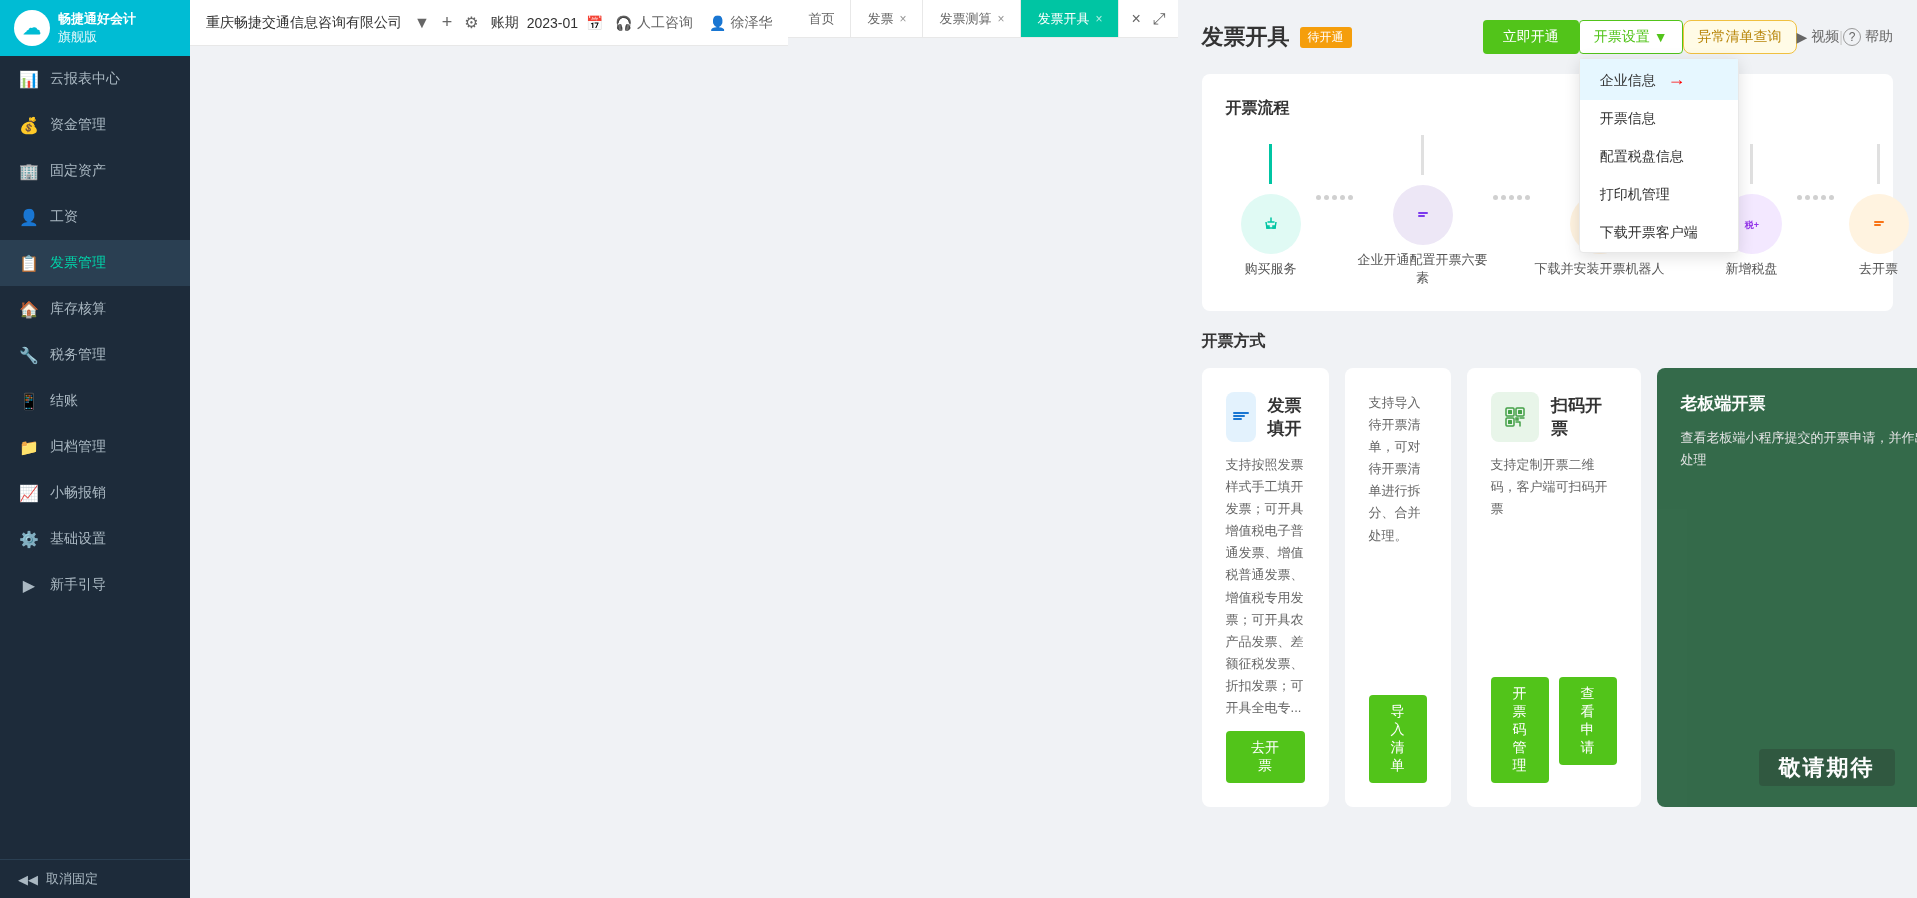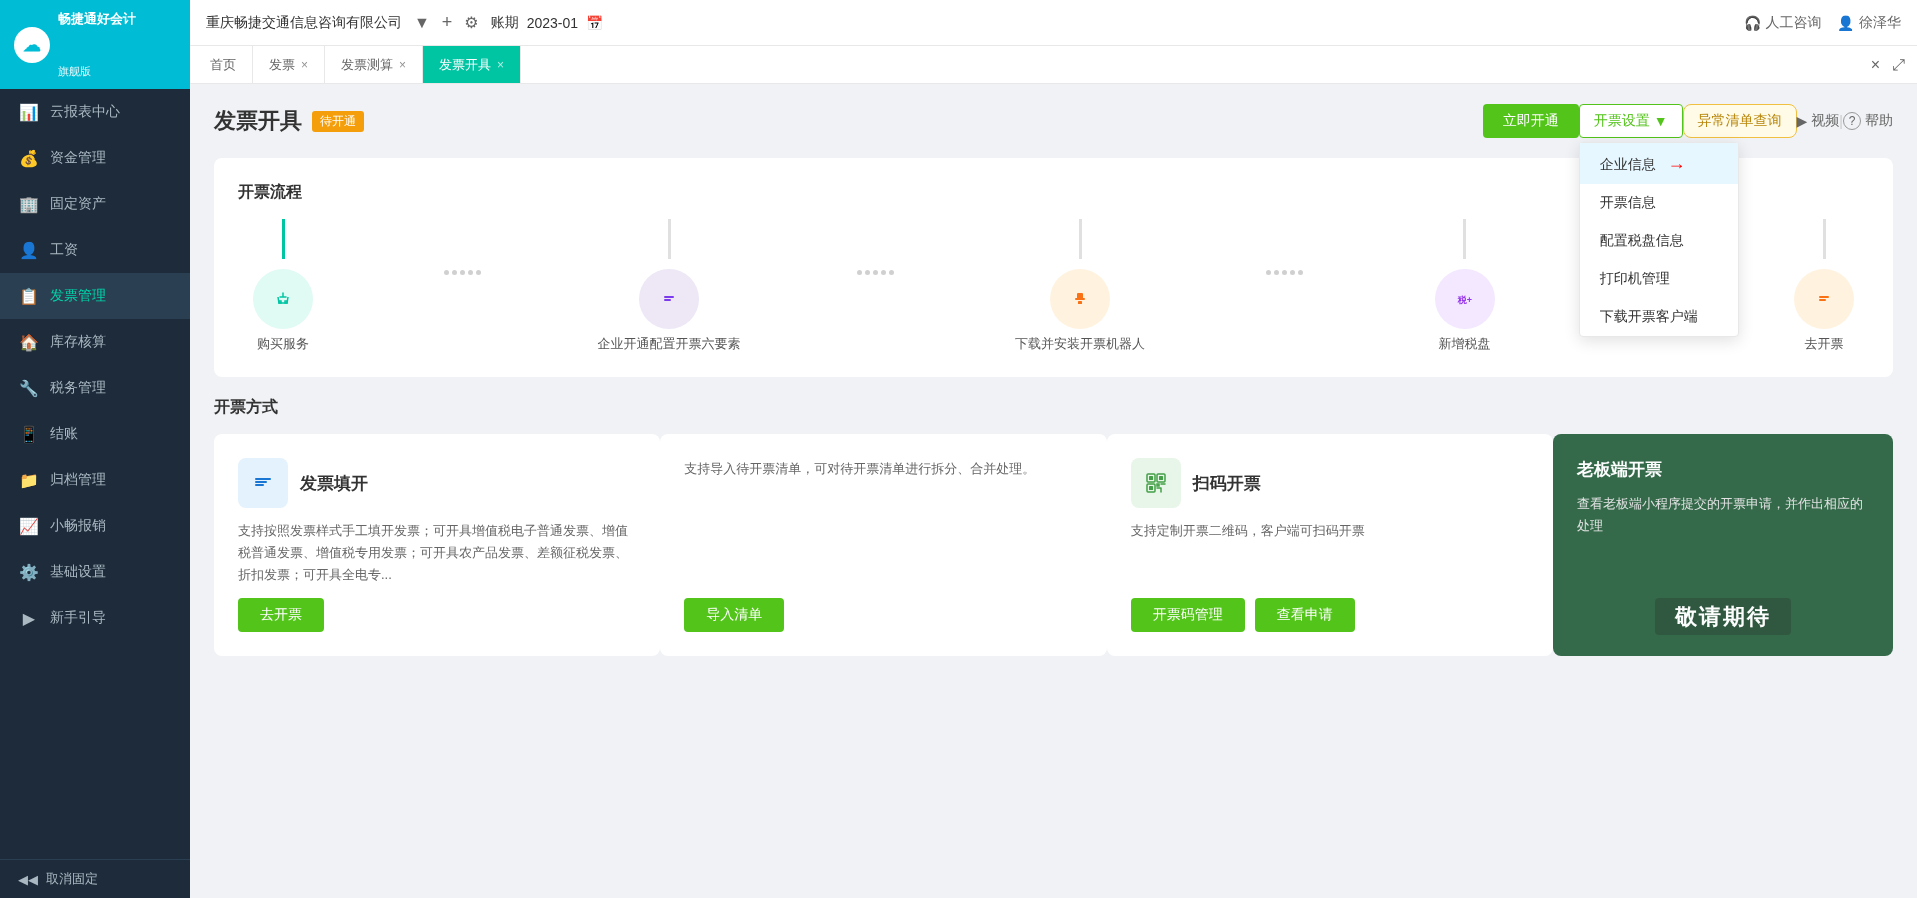--- a/index.html
+++ b/index.html
@@ -14,21 +14,21 @@
     .logo-icon { width: 36px; height: 36px; background: #fff; border-radius: 50%; display: flex; align-items: center; justify-content: center; color: #00bcd4; font-size: 18px; font-weight: bold; }
     .sidebar-nav { flex: 1; overflow-y: auto; }
     .sidebar-nav::-webkit-scrollbar { width: 4px; }
     .sidebar-nav::-webkit-scrollbar-thumb { background: #3a4a5a; }
     .nav-item { display: flex; align-items: center; gap: 10px; padding: 12px 18px; cursor: pointer; color: #aab8c2; font-size: 14px; transition: background 0.2s; }
     .nav-item.active { background: #2a3f52; color: #00d4aa; }
     .nav-icon { width: 22px; height: 22px; display: flex; align-items: center; justify-content: center; font-size: 16px; }
     .sidebar-bottom { padding: 10px 18px; color: #aab8c2; font-size: 13px; cursor: pointer; display: flex; align-items: center; gap: 8px; border-top: 1px solid #2a3f52; }
 
     
-    .main { flex: 1; display: flex; flex-direction: column; overflow: hidden; }
+    .main { flex: 1; display: flex; flex-direction: row; overflow: hidden; }
 
     
     .topbar { background: #fff; border-bottom: 1px solid #e8e8e8; display: flex; align-items: center; padding: 0 16px; height: 46px; gap: 12px; }
     .company-name { font-size: 14px; color: #333; font-weight: 500; cursor: pointer; }
     .topbar-icon { color: #666; cursor: pointer; font-size: 16px; }
     .period { font-size: 14px; color: #333; display: flex; align-items: center; gap: 4px; }
     .topbar-right { margin-left: auto; display: flex; align-items: center; gap: 16px; color: #666; font-size: 14px; }
     .topbar-right-item { display: flex; align-items: center; gap: 4px; cursor: pointer; }
 
     
@@ -71,21 +71,21 @@
     .step-icon.orange { background: #fff3e0; color: #f97316; }
     .step-icon.light-purple { background: #f3e8ff; color: #9333ea; }
     .step-icon.orange2 { background: #fff3e0; color: #f97316; }
     .step-label { font-size: 13px; color: #555; text-align: center; }
     .step-connector { flex: 1; display: flex; align-items: center; justify-content: center; padding-bottom: 28px; }
     .step-dots { display: flex; gap: 3px; }
     .step-dot { width: 5px; height: 5px; border-radius: 50%; background: #d0d0d0; }
 
     
     .methods-section { margin-bottom: 20px; }
-    .methods-grid { display: grid; grid-template-columns: 1fr 1fr 1fr 340px; }
+    .methods-grid { display: grid; grid-template-columns: 1fr 1fr 1fr 340px; gap: 16px; }
     .method-card { background: #fff; border-radius: 8px; padding: 24px; display: flex; flex-direction: column; gap: 12px; }
     .method-card.disabled { background: #14532d; opacity: 0.85; }
     .method-header { display: flex; align-items: center; gap: 12px; }
     .method-icon { width: 50px; height: 50px; border-radius: 8px; display: flex; align-items: center; justify-content: center; font-size: 26px; }
     .method-icon.blue { background: #e3f2fd; color: #1976d2; }
     .method-icon.teal2 { background: #e0f7fa; color: #00acc1; }
     .method-icon.green { background: #e8f5e9; color: #43a047; }
     .method-title { font-size: 17px; font-weight: bold; color: #333; }
     .method-desc { font-size: 13px; color: #666; line-height: 1.7; flex: 1; }
     .btn-green { background: #52c41a; color: #fff; border: none; padding: 8px 22px; border-radius: 4px; cursor: pointer; font-size: 14px; align-self: flex-start; }
@@ -97,21 +97,21 @@
 </head>
 <body>
 
 <div class="app-container">
 
   <div class="sidebar">
     <div class="sidebar-logo">
       <div class="logo-icon">☁</div>
       <div>
         <div style="font-size:13px; font-weight:bold; color:#fff;">畅捷通好会计</div>
-        <div style="font-size:11px; color:#e0f7fa;margin-top:36px;">旗舰版</div>
+        <div style="font-size:13px; color:#e0f7fa;">旗舰版</div>
       </div>
     </div>
     <div class="sidebar-nav">
 
       <div class="nav-item">
         <span class="nav-icon">📊</span>
         <span>云报表中心</span>
       </div>
       <div class="nav-item">
         <span class="nav-icon">💰</span>

